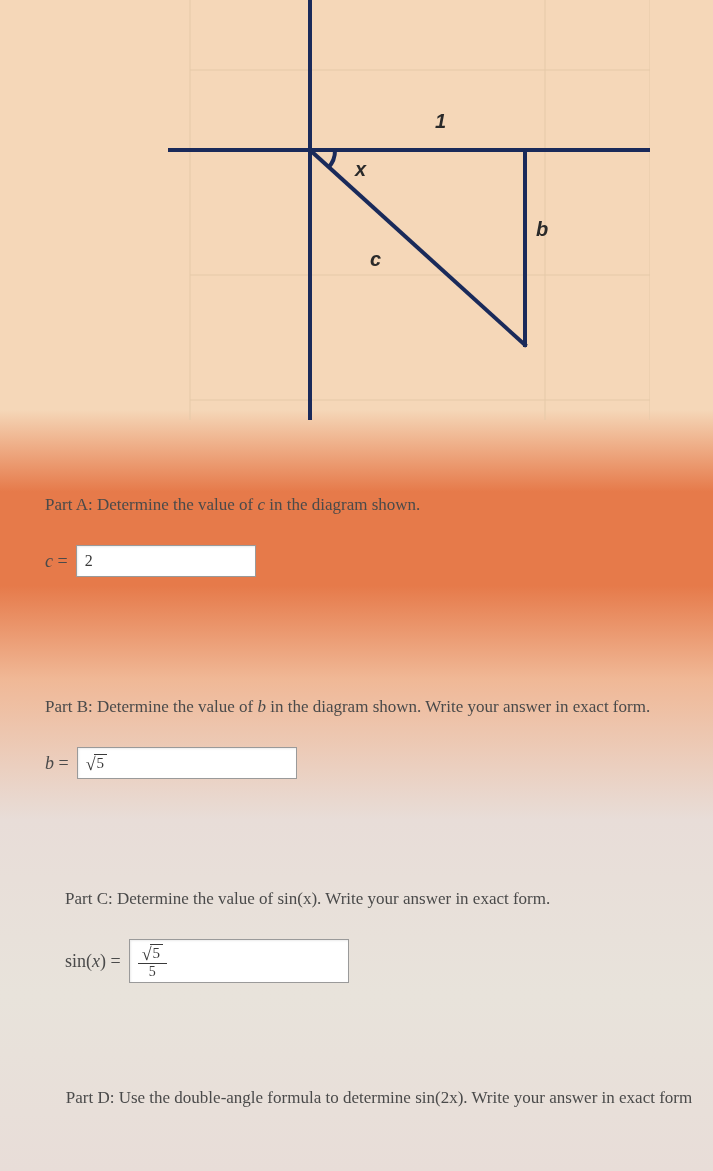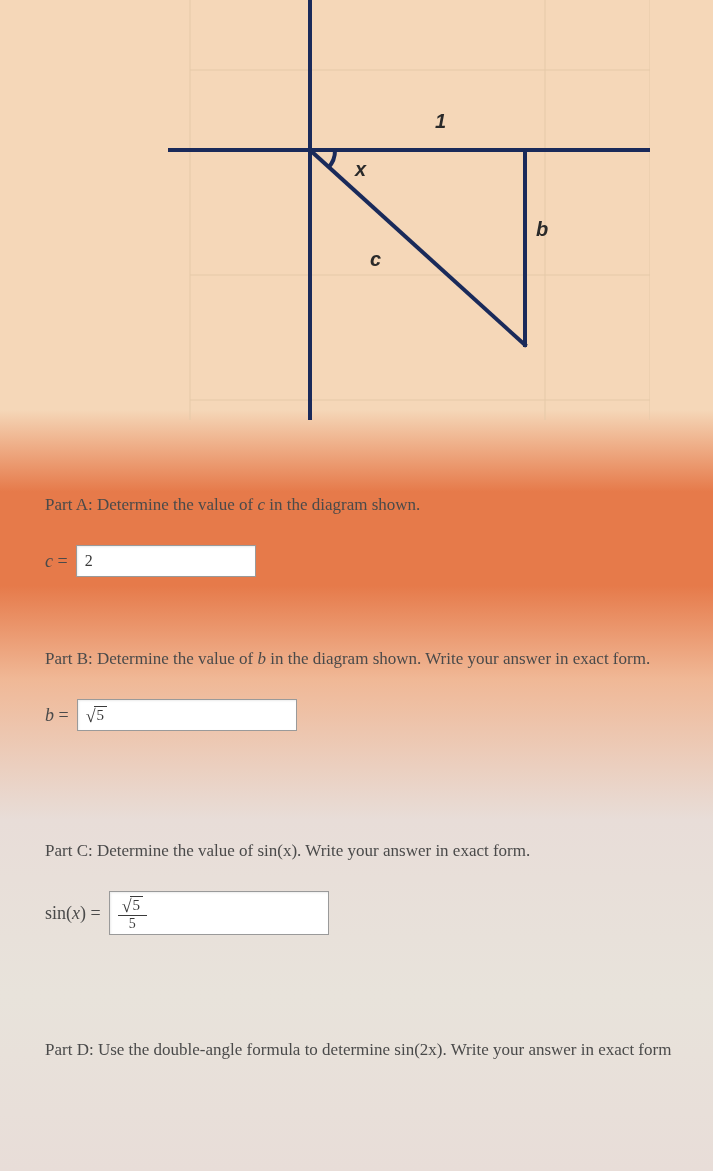--- a/index.html
+++ b/index.html
@@ -100,23 +100,23 @@
   }
   .frac .num, .frac .den {
     padding: 1px 4px;
     font-size: 14px;
   }
   .frac .bar {
     width: 100%;
     border-top: 1px solid #3a3a3a;
   }
   .part-a { margin-top: 75px; }
-  .part-b { margin-top: 72px; }
-  .part-c { margin-top: 110px; }
-  .part-d { margin-top: 105px; }
+  .part-b { margin-top: 120px; }
+  .part-c { margin-top: 110px; margin-left: 20px; }
+  .part-d { margin-top: 105px; text-align: center; }
 </style>
 </head>
 <body>
 
 <div class="diagram-wrap">
   <svg width="500" height="420" viewBox="0 0 500 420">
 
     <g stroke="#e5c9a8" stroke-width="1">
       <line x1="40" y1="0" x2="40" y2="420"></line>
       <line x1="40" y1="70" x2="500" y2="70"></line>

